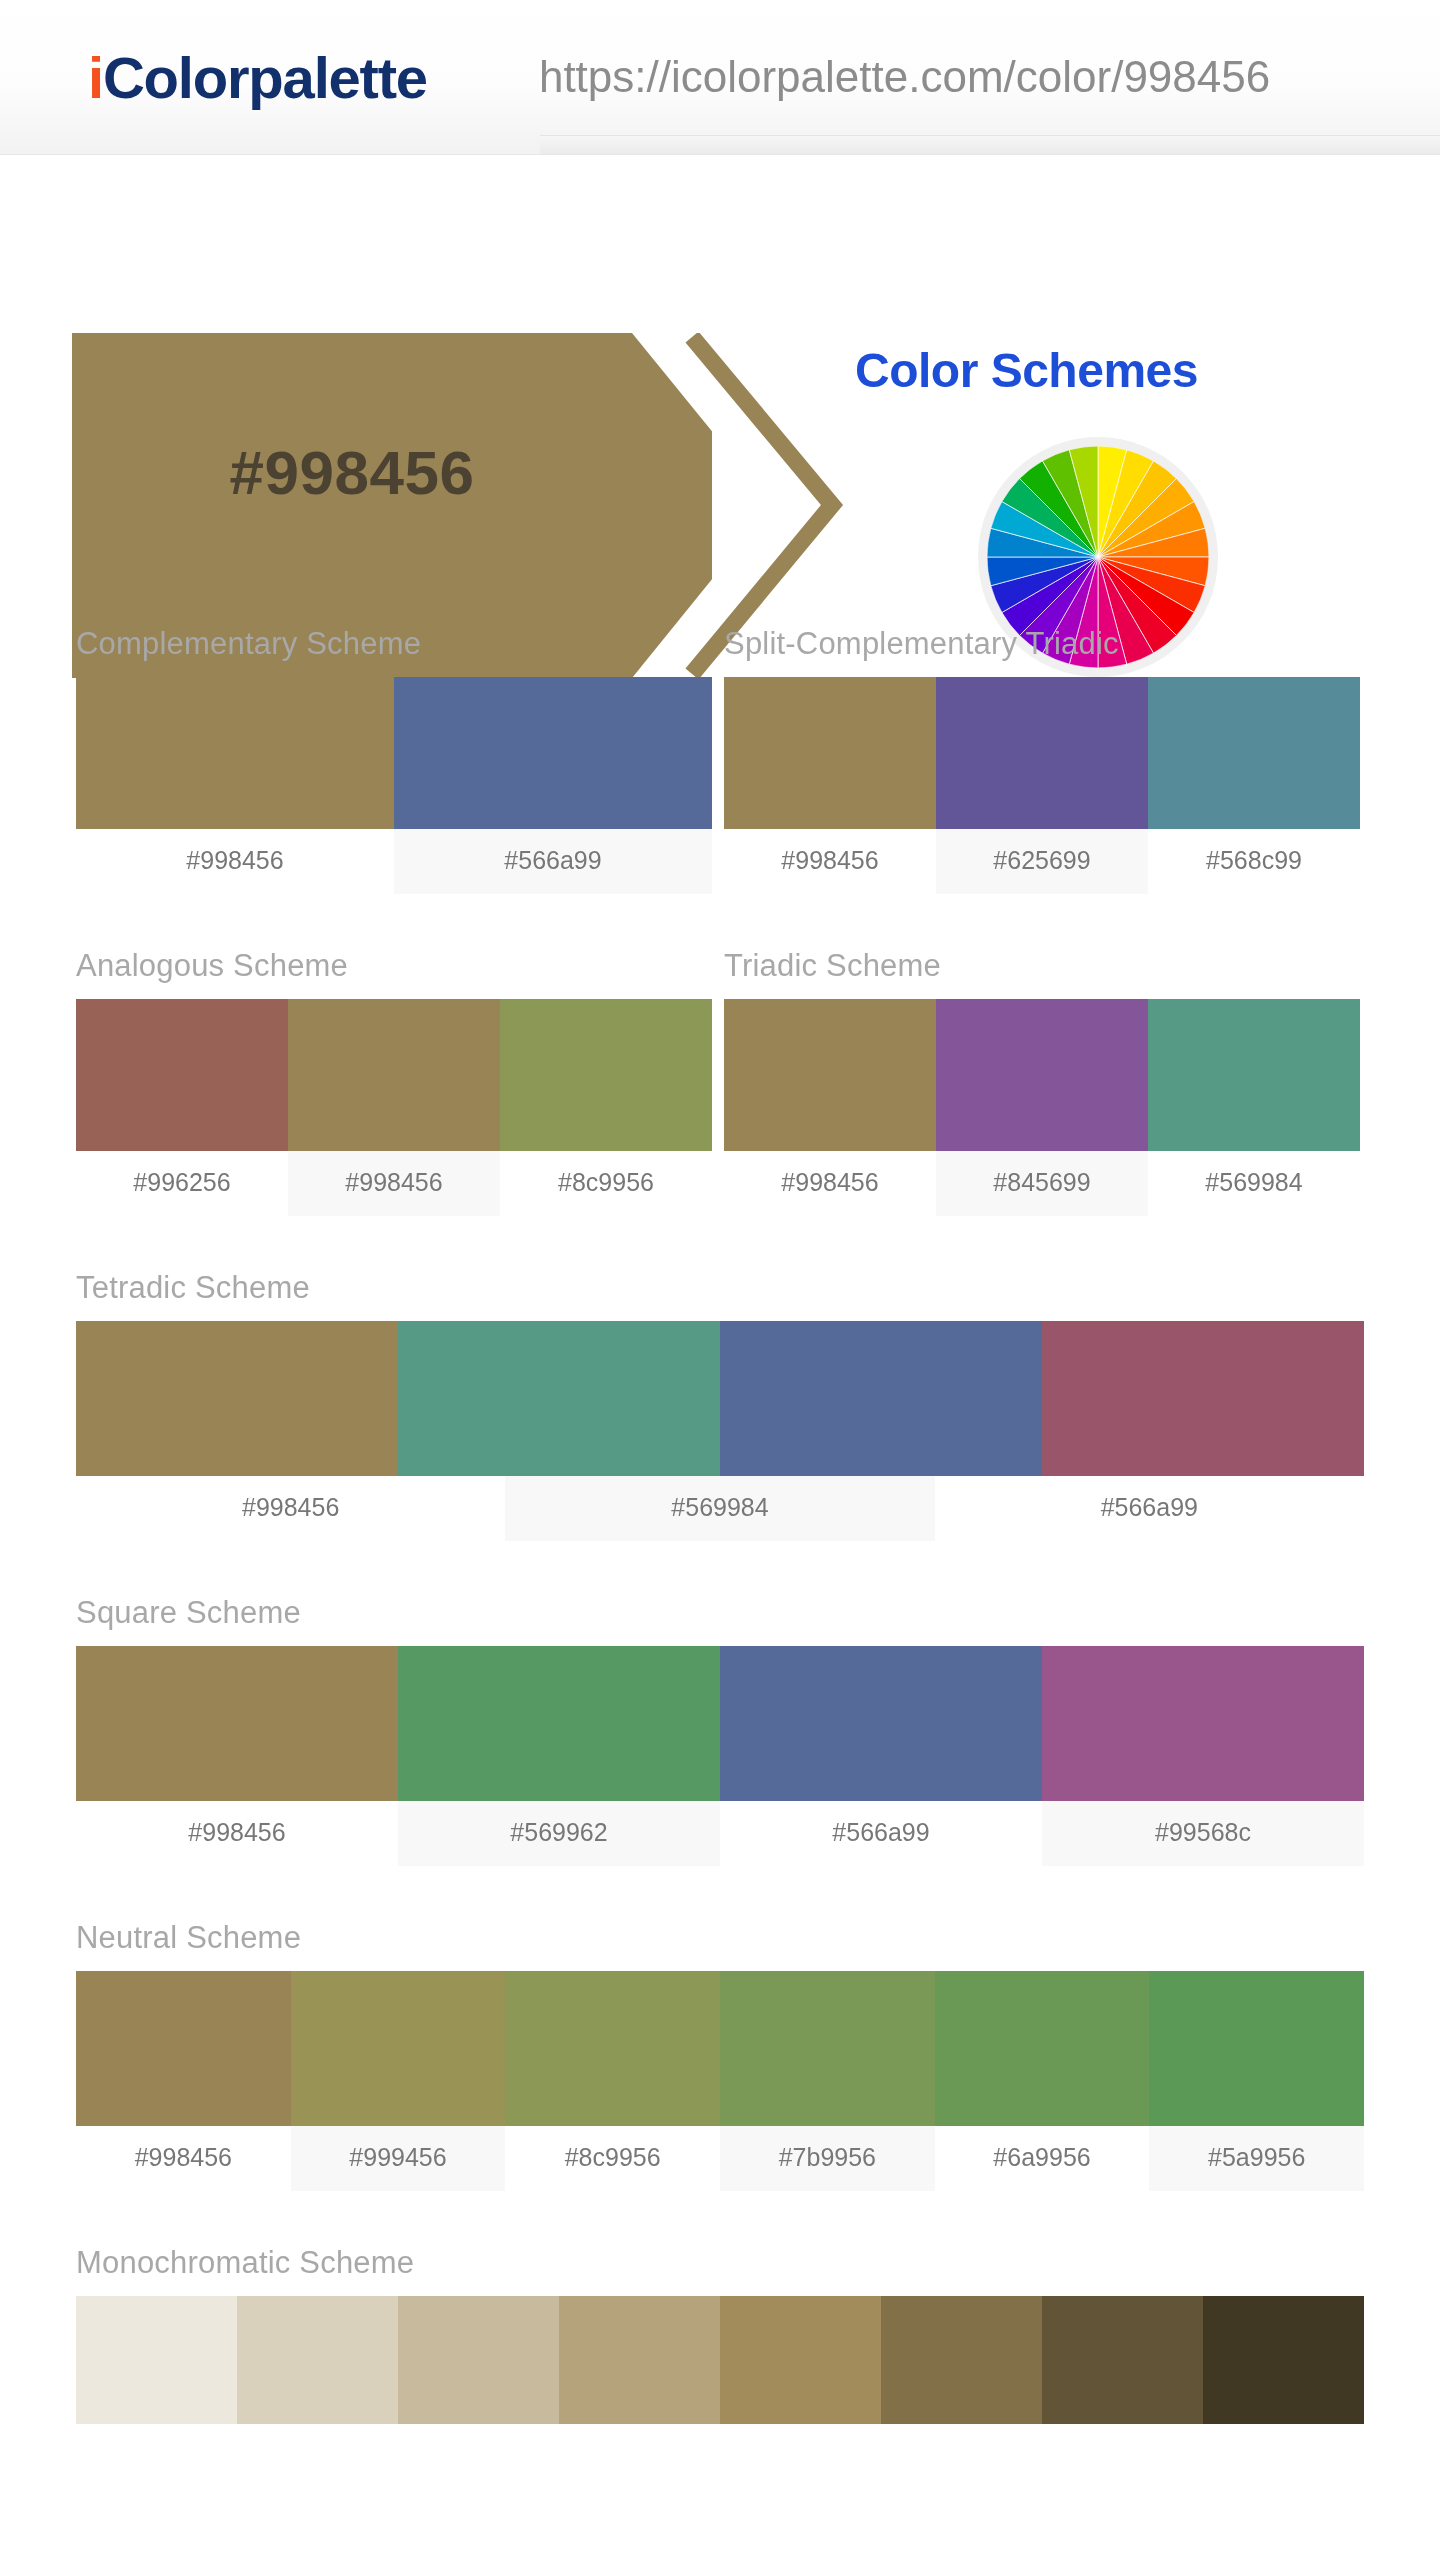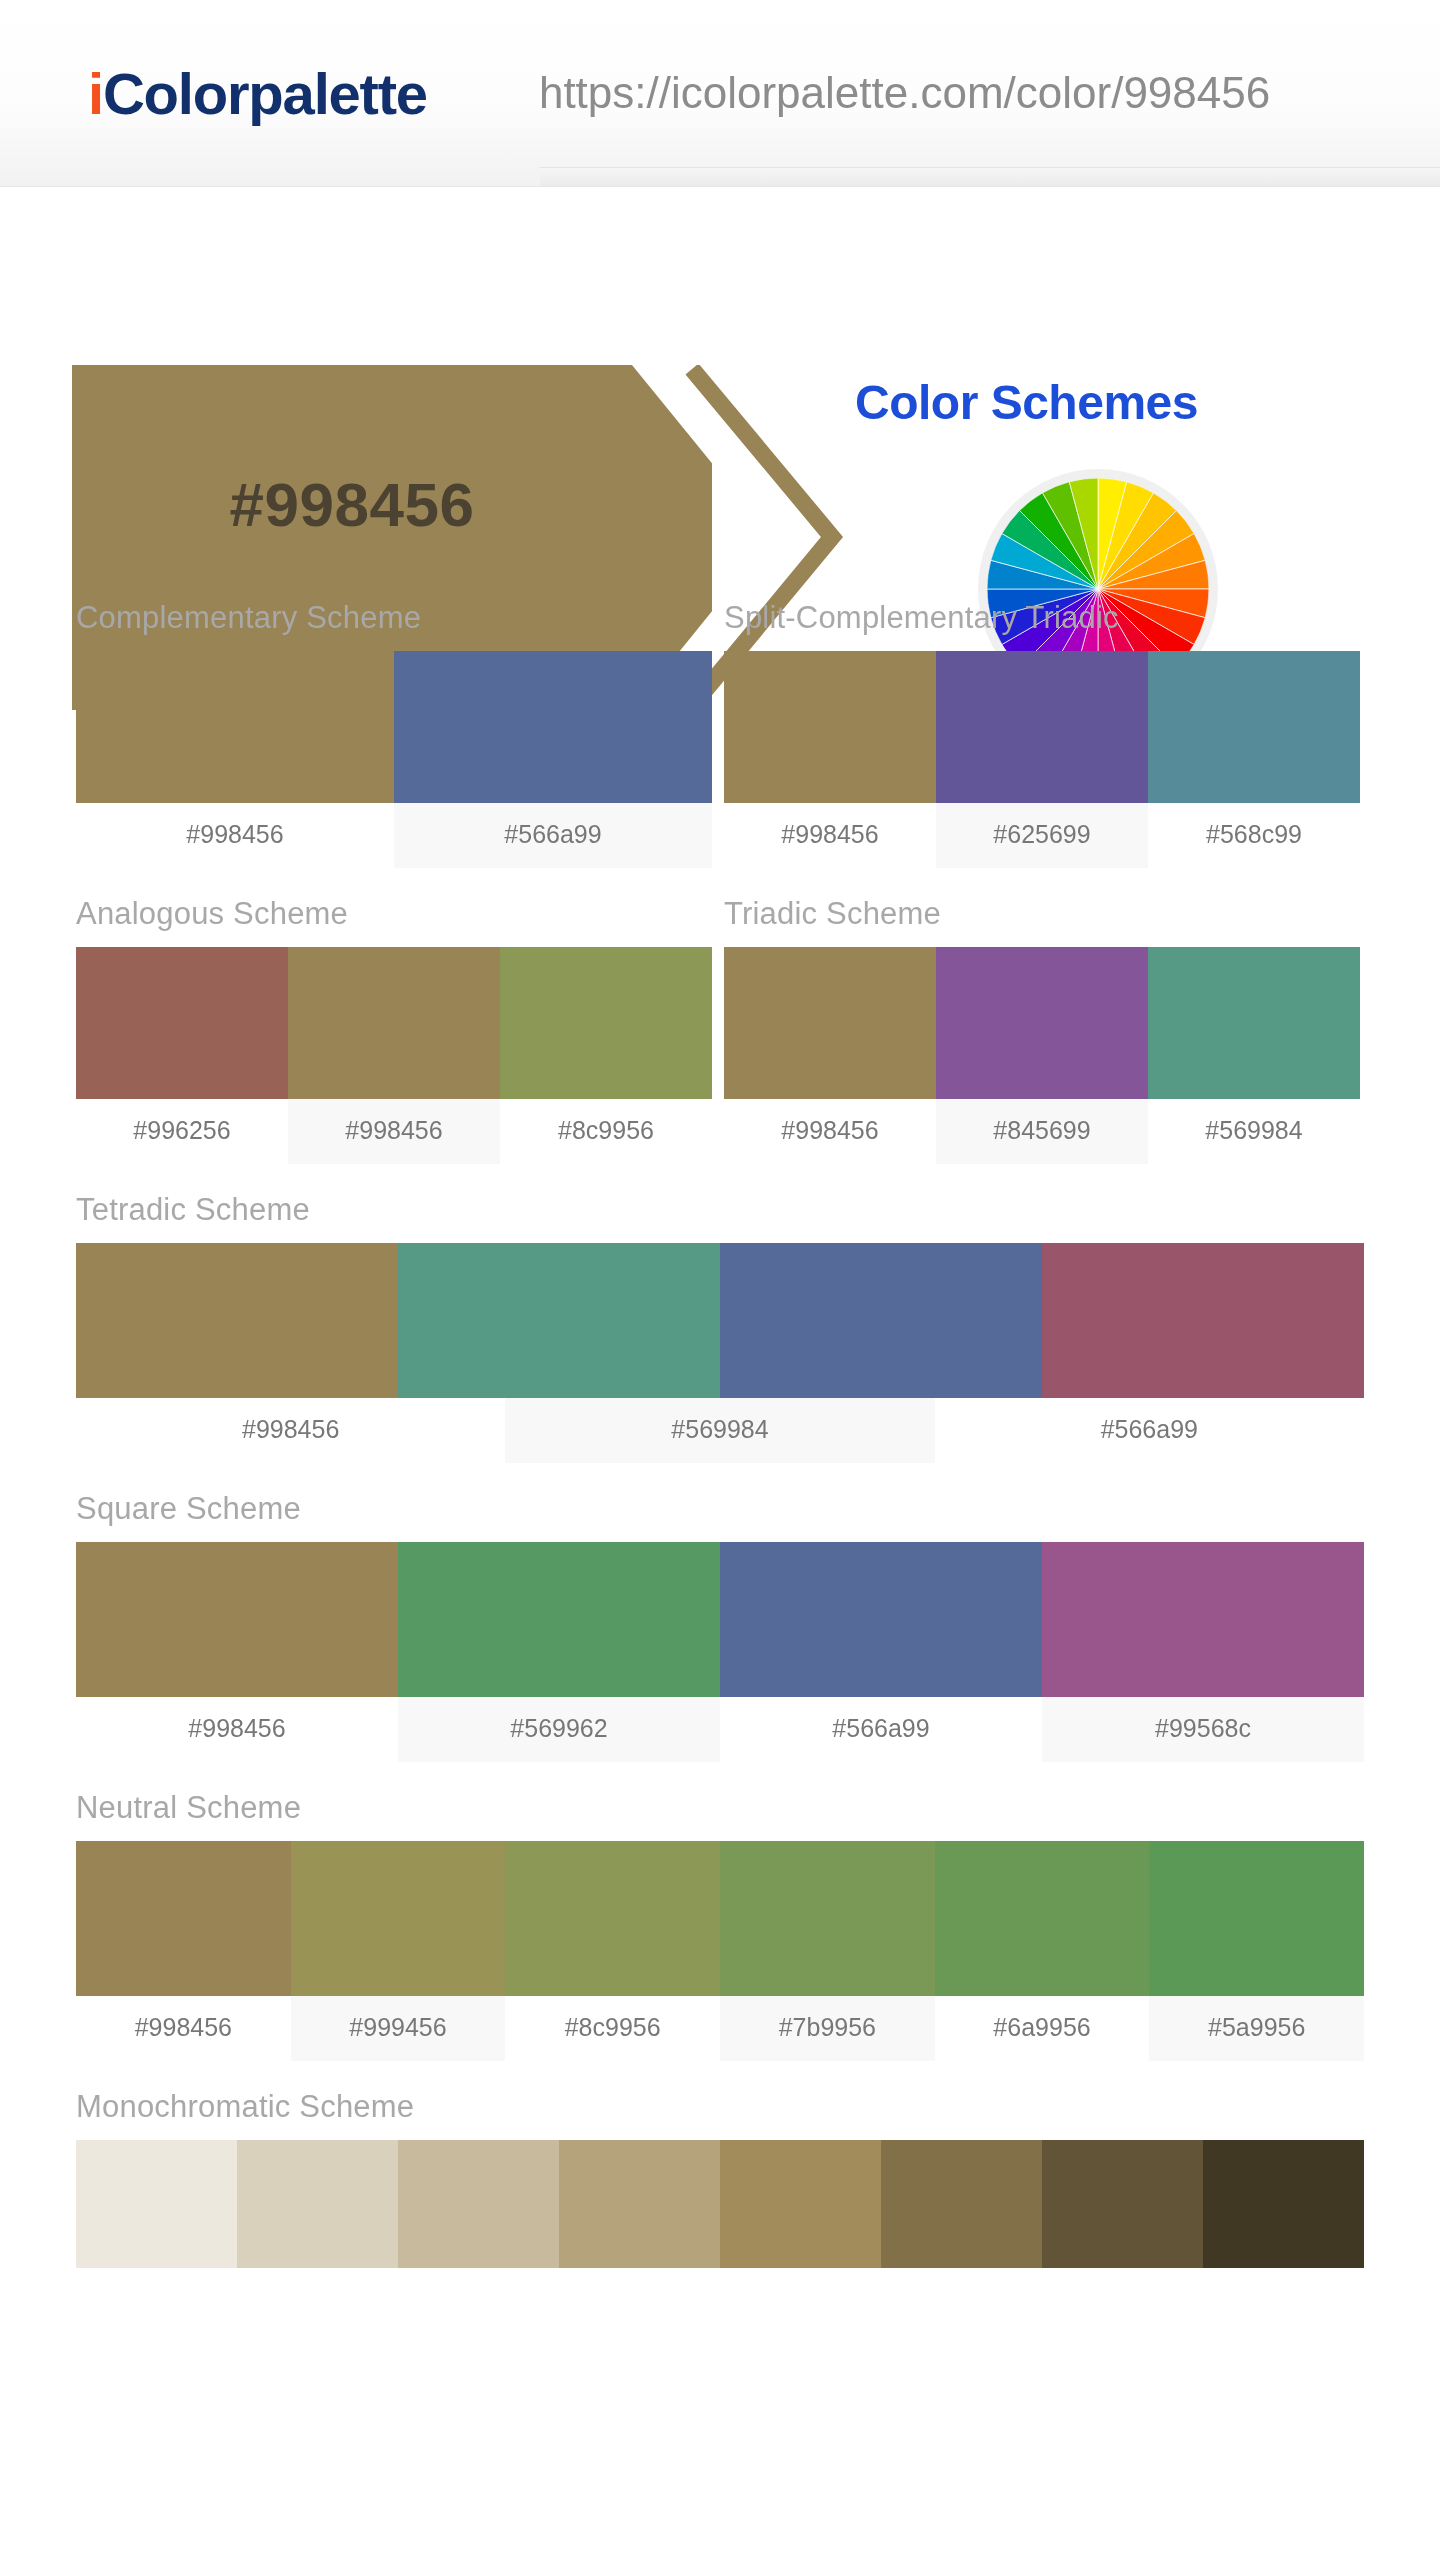--- a/index.html
+++ b/index.html
@@ -12,21 +12,21 @@
   body {
     font-family: "Liberation Sans", sans-serif;
     background: #ffffff;
     overflow: hidden;
     position: relative;
   }
 
   
   .header {
     position: relative;
-    height: 187px;
+    height: 155px;
     background: linear-gradient(to bottom, #ffffff 0%, #fdfdfd 55%, #f2f2f2 100%);
     display: flex;
     align-items: center;
     border-bottom: 1px solid #e6e6e6;
   }
   .header::after{
     content:"";
     position:absolute;
     left:540px; right:0; bottom:0;
     height:18px;
@@ -133,20 +133,21 @@
     position: absolute;
     left: 0;
     top: 600px;
     width: 1440px;
   }
 
   .row {
     display: flex;
     gap: 12px;
     padding: 0 76px;
+    margin-top: 26px;
   }
 
   .scheme {
     margin-bottom: 28px;
   }
   .scheme-title {
     font-size: 31px;
     color: #a8a8a8;
     font-weight: 400;
     padding-bottom: 15px;

